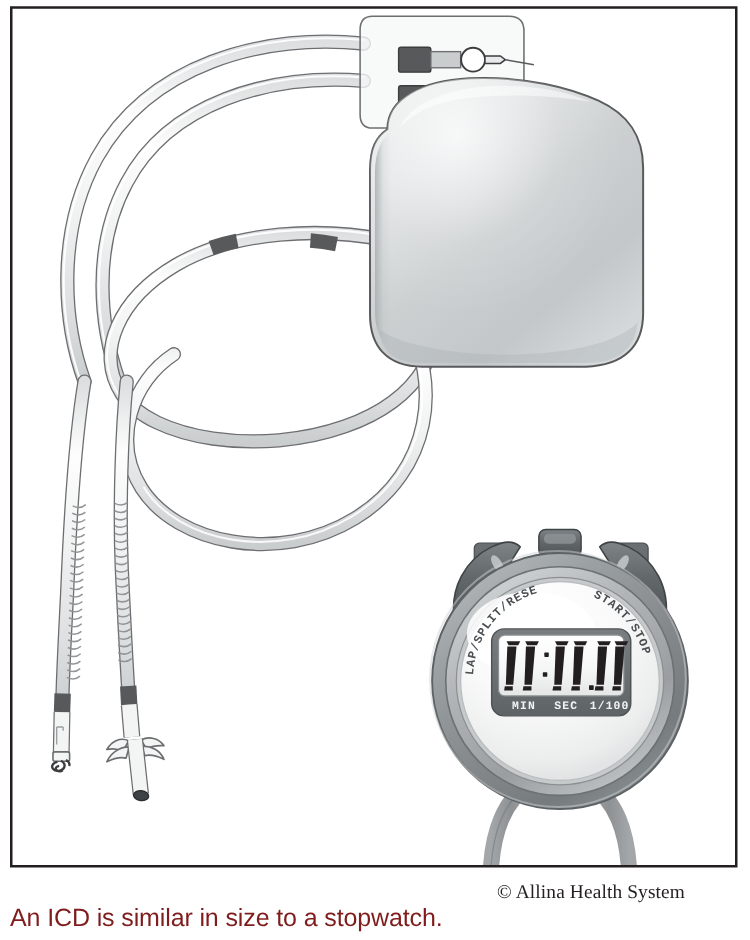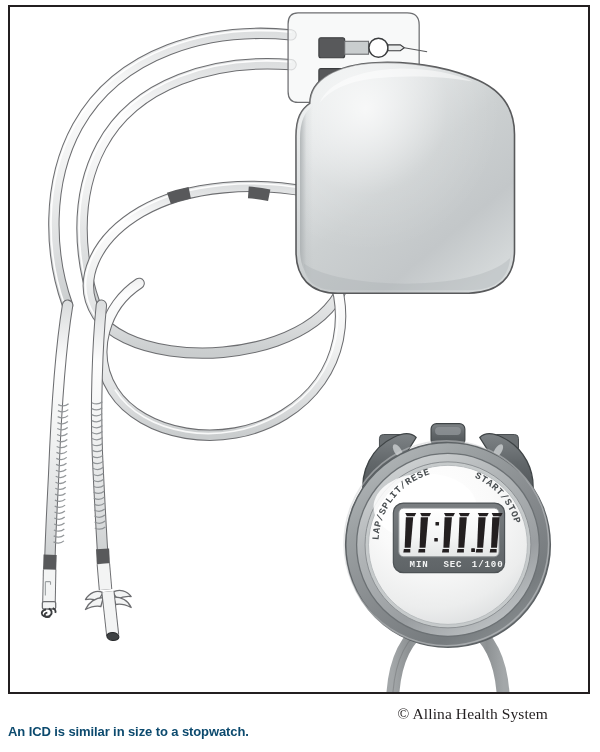--- a/index.html
+++ b/index.html
@@ -53,23 +53,23 @@
     font-size: 15.5px;
     color: #231f20;
     letter-spacing: 0.1px;
     white-space: nowrap;
   }
   #figure-caption {
     position: absolute;
     left: 8px;
     top: 30px;
     font-family: "Liberation Sans", sans-serif;
-    font-weight: bold;
-    font-size: 13px;
-    color: #0c4a6e;
+    font-weight: normal;
+    font-size: 20px;
+    color: #7f1d1d;
     letter-spacing: -0.1px;
     white-space: nowrap;
   }
 </style>
 </head>
 <body>
 
 <div id="figure-frame">
 
   <svg id="illustration" viewBox="0 0 582 689" preserveAspectRatio="none" xmlns="http://www.w3.org/2000/svg">

